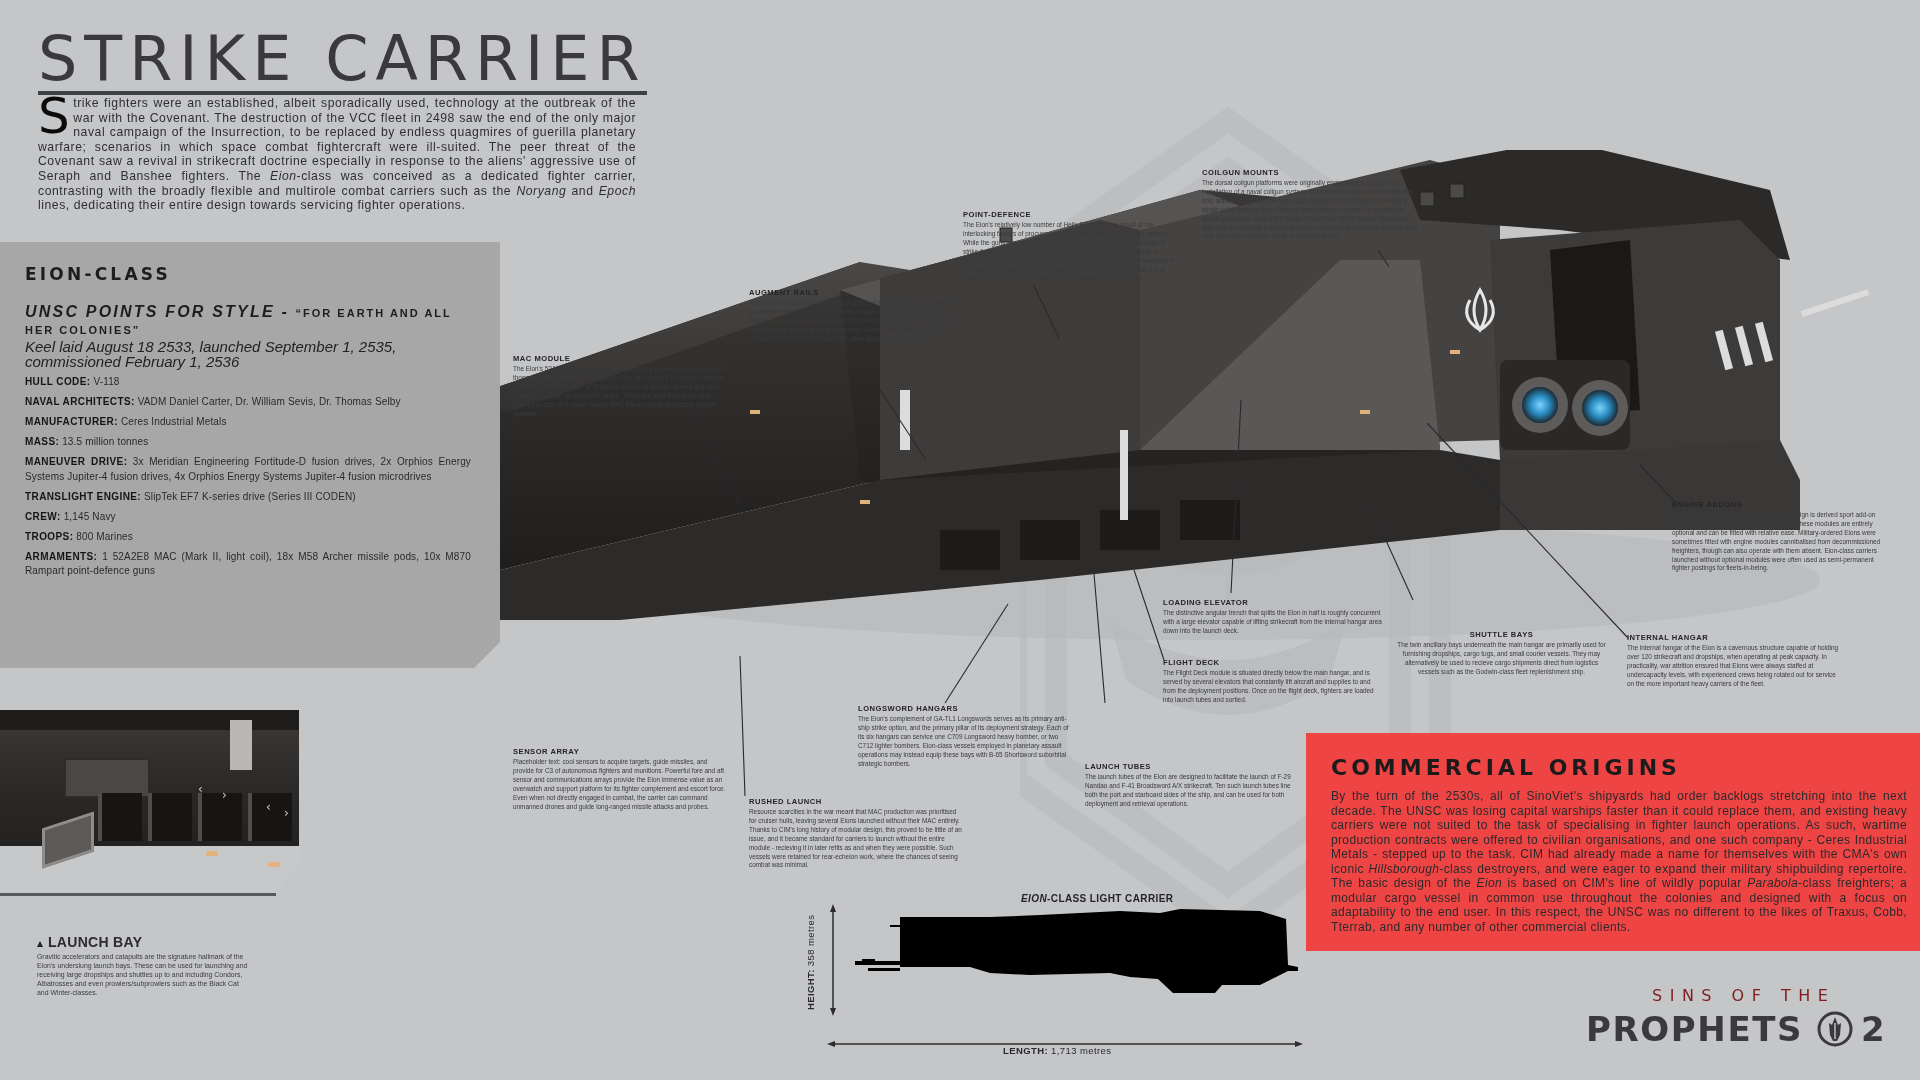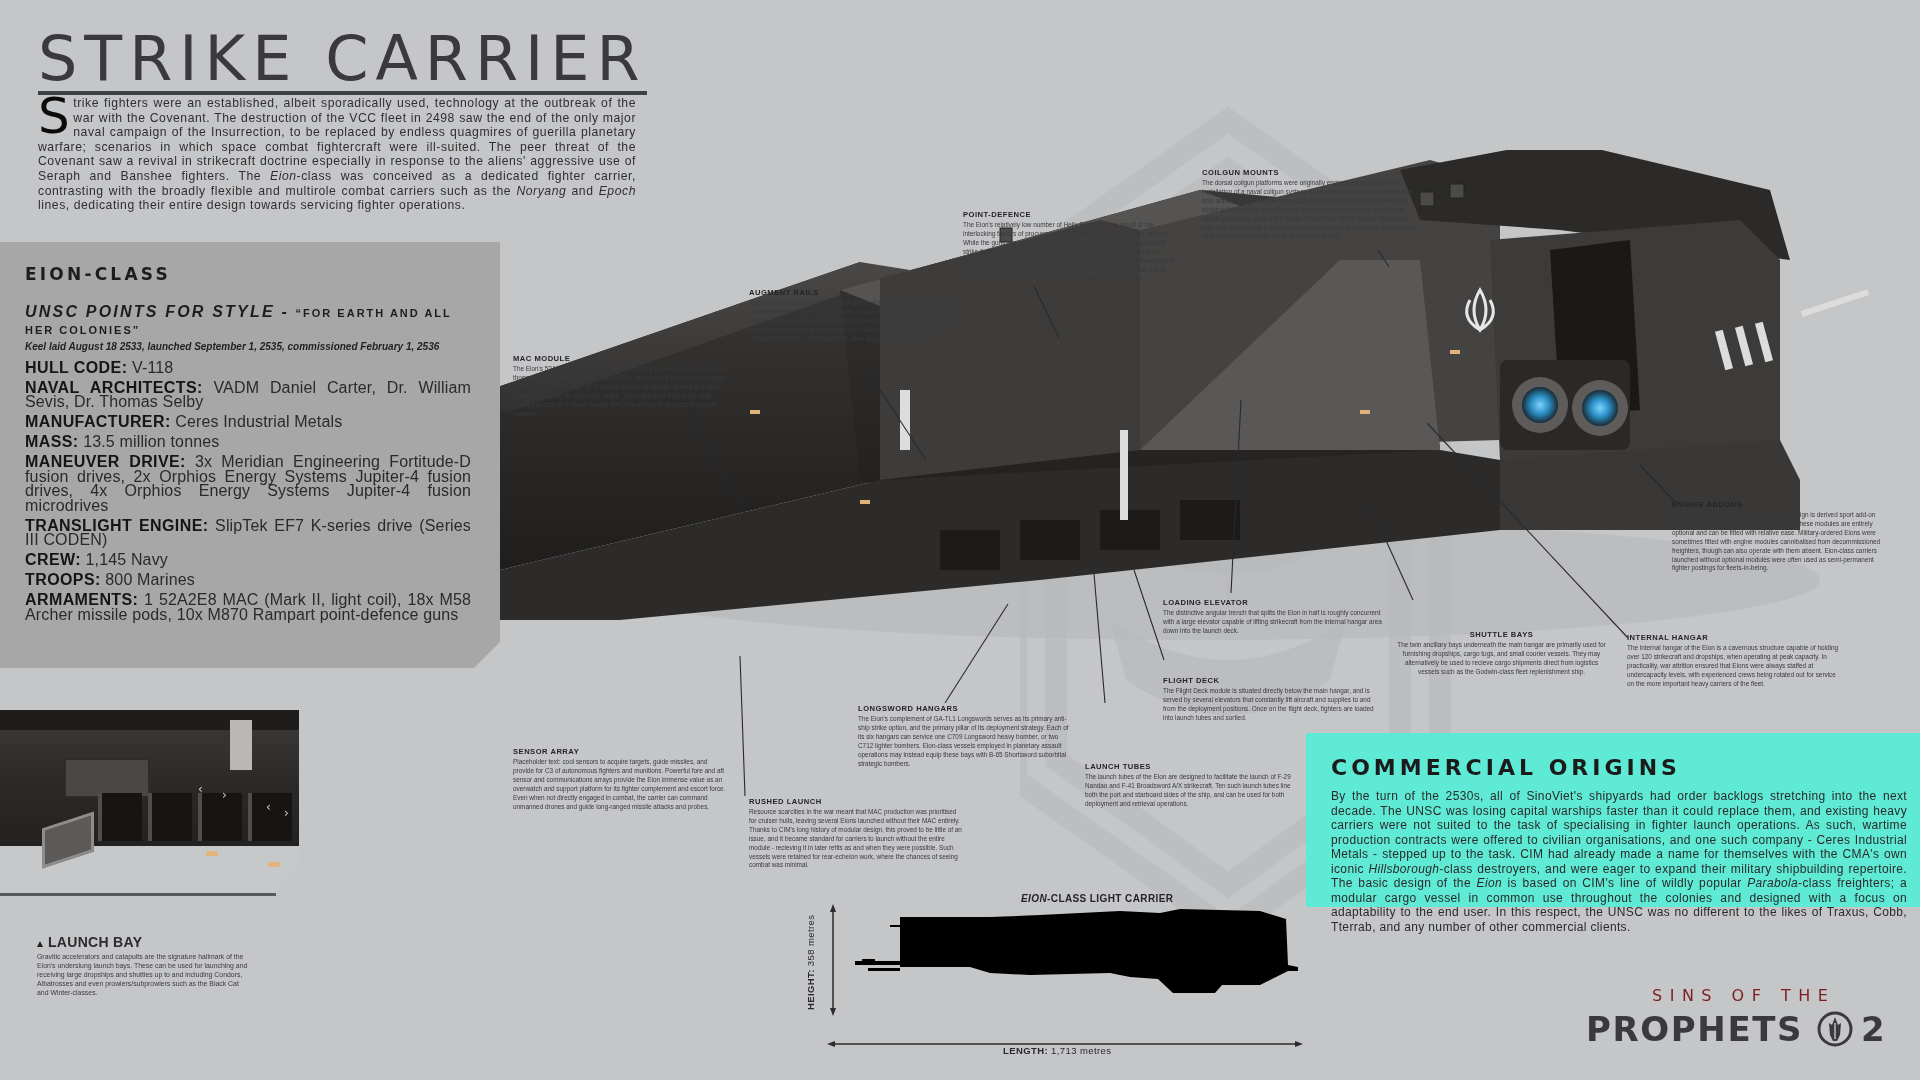--- a/index.html
+++ b/index.html
@@ -33,22 +33,22 @@
   .spec-panel {
     position: absolute; left: 0; top: 242px; width: 500px; height: 426px;
     background: #a7a7a8; z-index: 2;
     clip-path: polygon(0 0, 500px 0, 500px 400px, 474px 426px, 0 426px);
   }
   .spec-inner { position: absolute; left: 25px; top: 20px; width: 446px; }
   .spec-h1 { font-family: "DejaVu Sans", sans-serif; font-size: 24px; letter-spacing: 4.2px; color: #1d1d1f; margin: 0; line-height: 26px; }
   .spec-h2 { font-family: "DejaVu Sans", sans-serif; font-size: 17px; letter-spacing: 3.2px; color: #1d1d1f; margin: 2px 0 16px 0; line-height: 20px; }
   .spec-motto { margin: 20px 0 0 0; font-size: 16px; font-weight: bold; font-style: italic; letter-spacing: 2.2px; color: #1d1d1f; line-height: 16px; }
   .spec-motto .quote { font-size: 11px; font-style: normal; letter-spacing: 2px; }
-  .spec-dates { font-size: 10px; font-style: italic; color: #222; margin: 2px 0 6px 0; line-height: 14.6px; font-weight: bold; }
-  .spec-row { font-size: 16px; line-height: 14.6px; margin: 0 0 5.4px 0; color: #2a2a2c; text-align: justify; letter-spacing: 0.15px; }
+  .spec-dates { font-size: 15px; font-style: italic; color: #222; margin: 2px 0 6px 0; line-height: 14.6px; }
+  .spec-row { font-size: 10px; line-height: 14.6px; margin: 0 0 5.4px 0; color: #2a2a2c; text-align: justify; letter-spacing: 0.15px; }
   .spec-row .k { font-weight: bold; color: #151516; letter-spacing: 0.4px; }
 
   
   .inset {
     position: absolute; left: 0; top: 710px; width: 299px; height: 195px; z-index: 2;
     background: linear-gradient(180deg, #3d3a38 0%, #2b2927 40%, #242220 70%, #c7c8ca 70%);
     clip-path: polygon(0 0, 299px 0, 299px 153px, 274px 185px, 0 185px);
     overflow: hidden;
   }
   .inset-line { position: absolute; left: 0; top: 893px; width: 276px; height: 3px; background: #58595c; z-index: 3; }
@@ -69,21 +69,21 @@
   .ship { position: absolute; left: 440px; top: 150px; width: 1440px; height: 560px; z-index: 1; }
 
   
   .callout { position: absolute; z-index: 4; }
   .callout .h { font-size: 7.6px; font-weight: bold; letter-spacing: 0.5px; color: #252527; margin-bottom: 2px; }
   .callout .b { font-size: 6.4px; line-height: 8.9px; color: #3a3a3c; }
   .leaders { position: absolute; left: 0; top: 0; width: 1920px; height: 1080px; z-index: 3; pointer-events: none; }
 
   
   .origins {
-    position: absolute; left: 1306px; top: 733px; width: 614px; height: 174px; background: #5eead4; z-index: 2;
+    position: absolute; left: 1306px; top: 733px; width: 614px; height: 218px; background: #ef4444; z-index: 2;
     clip-path: polygon(0 0, 614px 0, 614px 218px, 0 218px, 0 0);
   }
   .origins-inner { position: absolute; left: 25px; top: 22px; width: 576px; }
   .origins-h { font-family: "DejaVu Sans", sans-serif; font-size: 22px; letter-spacing: 4px; color: #1b1b1c; margin: 0; line-height: 26px; }
   .origins-b { font-family: "Liberation Sans Narrow", "Liberation Sans", sans-serif; font-size: 12px; line-height: 14.5px; letter-spacing: 0.35px; color: #2a2a2c; margin: 8px 0 0 0; text-align: justify; }
 
   
   .sil-title { position: absolute; left: 1021px; top: 893px; font-size: 10px; font-weight: bold; color: #252527; letter-spacing: 0.4px; z-index: 3; }
   .sil-title i { font-style: italic; }
   .sil { position: absolute; left: 840px; top: 905px; width: 460px; height: 130px; z-index: 3; }
@@ -280,21 +280,21 @@
   <div class="b">The internal hangar of the Eion is a cavernous structure capable of holding over 120 strikecraft and dropships, when operating at peak capacity. In practicality, war attrition ensured that Eions were always staffed at undercapacity levels, with experienced crews being rotated out for service on the more important heavy carriers of the fleet.</div>
 </div>
 <div class="callout" style="left:1394px;top:630px;width:215px;text-align:center;">
   <div class="h">SHUTTLE BAYS</div>
   <div class="b">The twin ancillary bays underneath the main hangar are primarily used for furnishing dropships, cargo tugs, and small courier vessels. They may alternatively be used to recieve cargo shipments direct from logistics vessels such as the Godwin-class fleet replenishment ship.</div>
 </div>
 <div class="callout" style="left:1163px;top:598px;width:220px;">
   <div class="h">LOADING ELEVATOR</div>
   <div class="b">The distinctive angular trench that splits the Eion in half is roughly concurrent with a large elevator capable of lifting strikecraft from the internal hangar area down into the launch deck.</div>
 </div>
-<div class="callout" style="left:1163px;top:676px;width:215px;">
+<div class="callout" style="left:1163px;top:658px;width:215px;">
   <div class="h">FLIGHT DECK</div>
   <div class="b">The Flight Deck module is situated directly below the main hangar, and is served by several elevators that constantly lift aircraft and supplies to and from the deployment positions. Once on the flight deck, fighters are loaded into launch tubes and sortied.</div>
 </div>
 <div class="callout" style="left:858px;top:704px;width:215px;">
   <div class="h">LONGSWORD HANGARS</div>
   <div class="b">The Eion's complement of GA-TL1 Longswords serves as its primary anti-ship strike option, and the primary pillar of its deployment strategy. Each of its six hangars can service one C709 Longsword heavy bomber, or two C712 lighter bombers. Eion-class vessels employed in planetary assault operations may instead equip these bays with B-65 Shortsword suborbital strategic bombers.</div>
 </div>
 <div class="callout" style="left:1085px;top:762px;width:215px;">
   <div class="h">LAUNCH TUBES</div>
   <div class="b">The launch tubes of the Eion are designed to facilitate the launch of F-29 Nandao and F-41 Broadsword A/X strikecraft. Ten such launch tubes line both the port and starboard sides of the ship, and can be used for both deployment and retrieval operations.</div>

